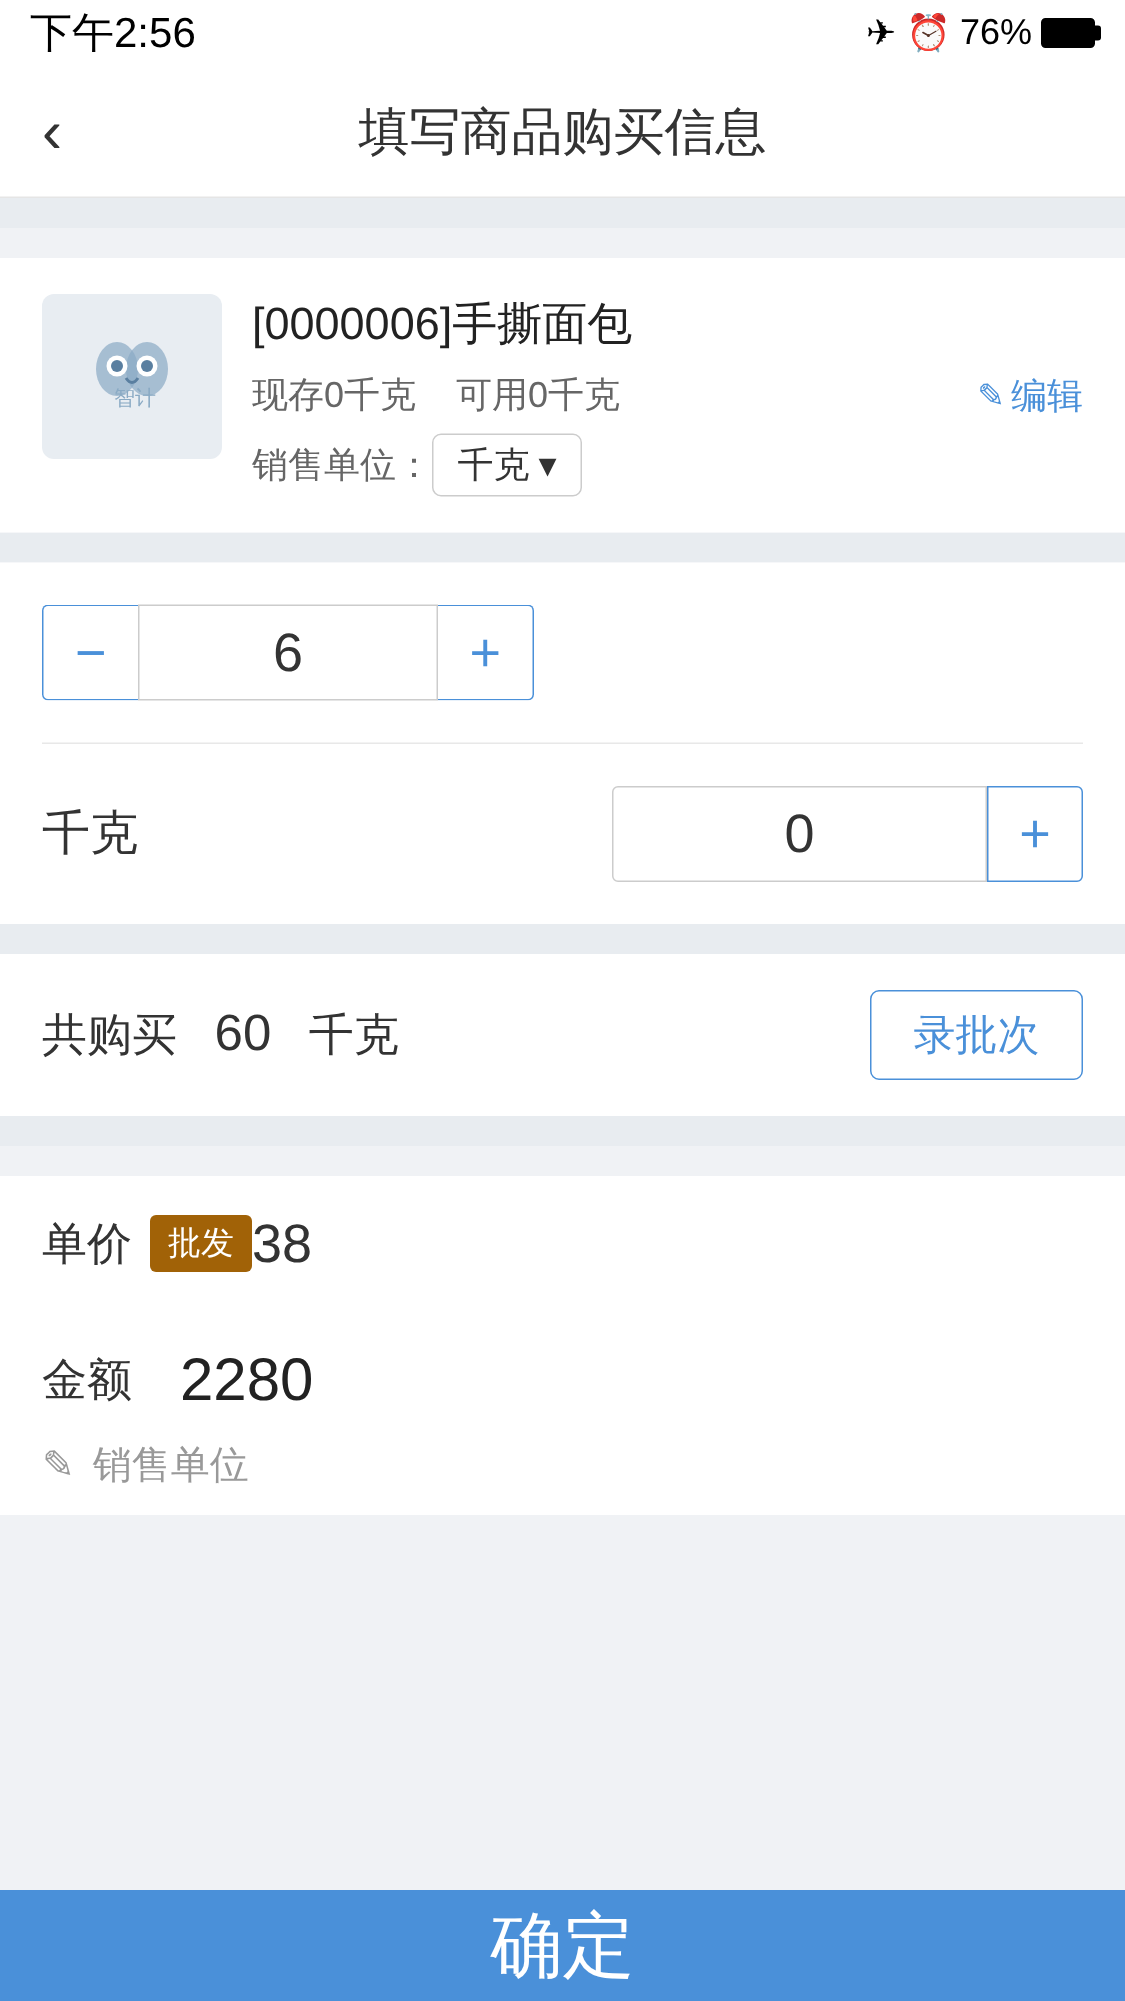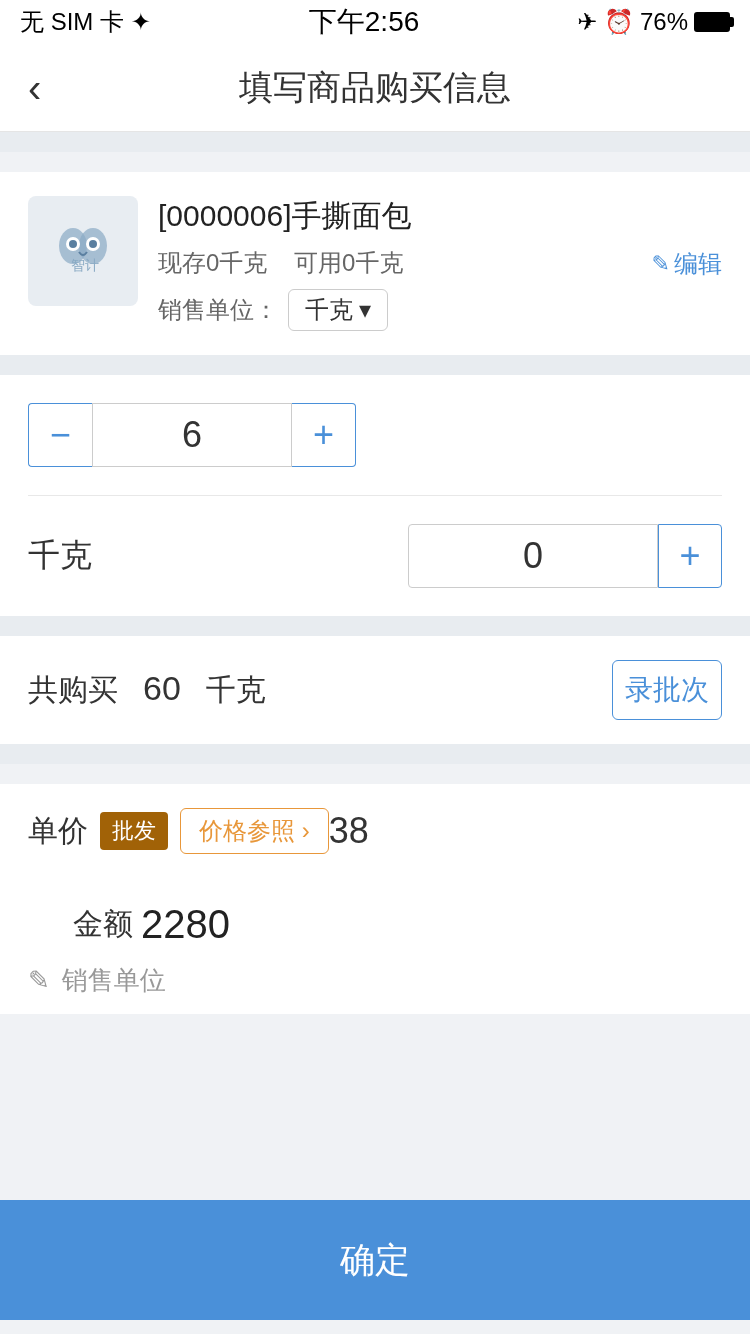--- a/index.html
+++ b/index.html
@@ -57,21 +57,21 @@
     
     .product-card {
       background: #fff;
       padding: 24px 28px;
       display: flex;
       align-items: flex-start;
       gap: 20px;
       margin-top: 20px;
     }
     .product-thumb {
-      width: 110px;
+      width: 120px;
       height: 110px;
       background: #e8edf2;
       border-radius: 8px;
       display: flex;
       align-items: center;
       justify-content: center;
       flex-shrink: 0;
     }
     .owl-icon {
       font-size: 44px;
@@ -87,21 +87,20 @@
     .product-stock {
       font-size: 24px;
       color: #666;
       margin-bottom: 10px;
     }
     .product-unit {
       font-size: 24px;
       color: #666;
       display: flex;
       align-items: center;
-      gap: 10px;
     }
     .unit-select {
       border: 1px solid #ccc;
       border-radius: 6px;
       padding: 4px 16px;
       font-size: 24px;
       background: #fff;
       color: #333;
       display: inline-flex;
       align-items: center;
@@ -198,21 +197,21 @@
       padding: 24px 28px;
     }
     .total-text {
       font-size: 30px;
       color: #333;
       text-align: center;
     }
     .batch-btn {
       border: 1px solid #4a90d9;
       border-radius: 6px;
-      padding: 10px 12px;
+      padding: 10px 28px;
       color: #4a90d9;
       font-size: 28px;
       background: #fff;
       cursor: pointer;
     }
 
     
     .price-section {
       background: #fff;
       margin-top: 20px;
@@ -256,23 +255,22 @@
     }
 
     
     .amount-section {
       background: #fff;
       padding: 24px 28px 16px;
     }
     .amount-row {
       display: flex;
       align-items: center;
-      gap: 8px;
+      gap: 32px;
       margin-bottom: 16px;
-      margin-left: 45px;
     }
     .amount-label {
       font-size: 30px;
       color: #333;
     }
     .amount-value {
       font-size: 40px;
       color: #222;
       font-weight: 500;
     }
@@ -288,50 +286,47 @@
     
     .gray-area {
       background: #f0f2f5;
       flex: 1;
       min-height: 300px;
     }
 
     
     .confirm-btn {
       width: 750px;
-      height: 120px;
+      height: 74px;
       background: #4a90d9;
       color: #fff;
-      font-size: 35px;
+      font-size: 48px;
       border: none;
       display: flex;
       align-items: center;
       justify-content: center;
       cursor: pointer;
       position: fixed;
-      bottom: 14px;
+      bottom: 0;
       left: 0;
     }
 
     .page-wrapper {
       display: flex;
       flex-direction: column;
       min-height: 1334px;
       padding-bottom: 98px;
     }
   </style>
 </head>
 <body>
 
 <div class="page-wrapper">
 
   <div class="status-bar">
-    <div class="status-left">
-      <span>无 SIM 卡 ✦</span>
-    </div>
     <div class="status-center">下午2:56</div>
     <div class="status-right">
       <span>✈ ⏰</span>
       <span>76%</span>
       <span style="display:inline-block;width:36px;height:20px;border:2px solid #000;border-radius:3px;position:relative;background:#000;">
         <span style="position:absolute;right:-6px;top:50%;transform:translateY(-50%);width:4px;height:10px;background:#000;border-radius:0 2px 2px 0;"></span>
       </span>
     </div>
   </div>
 
@@ -413,21 +408,20 @@
     <button class="batch-btn">录批次</button>
   </div>
 
   <div class="section-divider"></div>
 
   <div class="price-section">
     <div class="price-row">
       <div class="price-label">
         <span>单价</span>
         <span class="price-tag">批发</span>
-        <button class="price-ref-btn">价格参照 ›</button>
       </div>
       <span class="price-value">38</span>
     </div>
   </div>
 
   <div class="amount-section">
     <div class="amount-row">
       <span class="amount-label">金额</span>
       <span class="amount-value">2280</span>
     </div>

